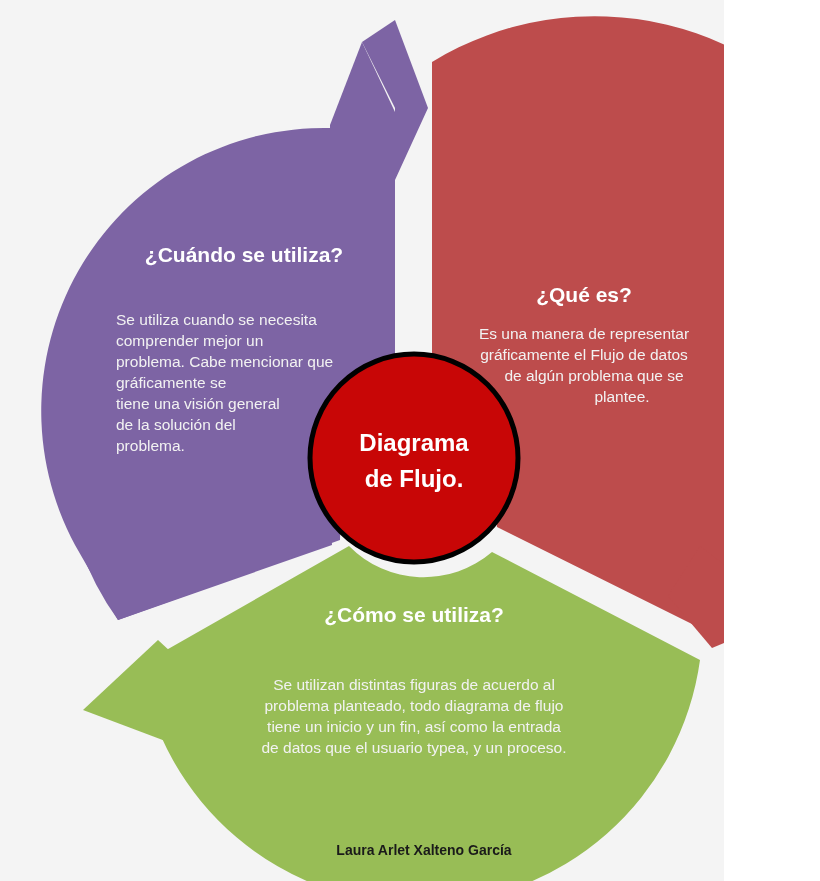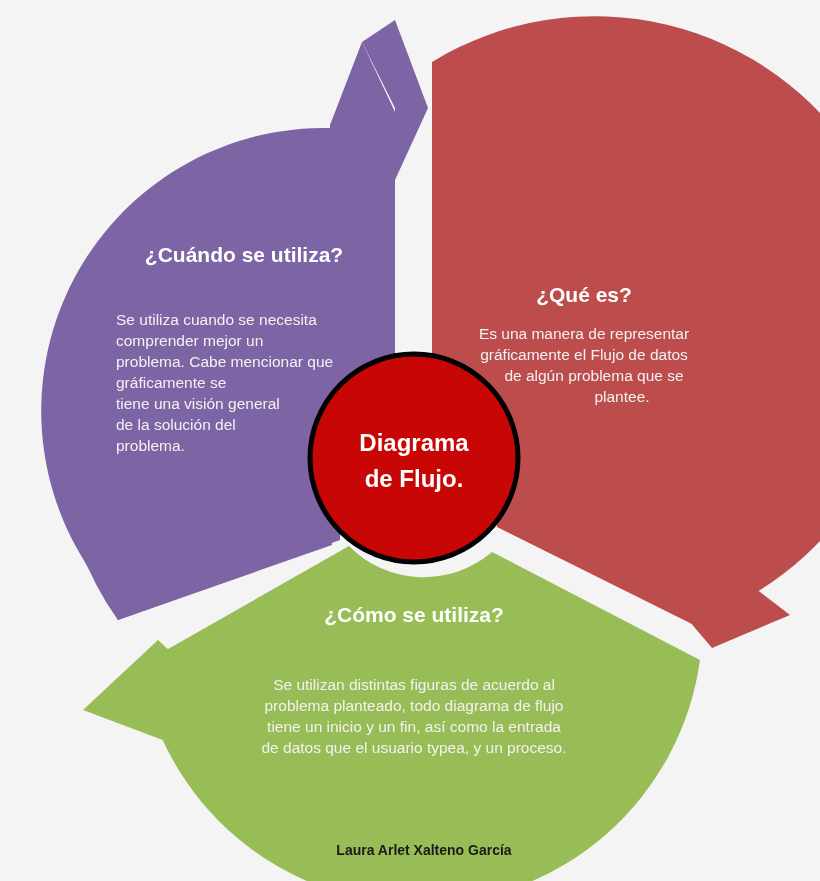--- a/index.html
+++ b/index.html
@@ -2,21 +2,21 @@
 <html><head>
 <meta charset="utf-8">
 <style>
   html, body {
     margin: 0;
     padding: 0;
     background: #ffffff;
   }
   #canvas {
     position: relative;
-    width: 820px;
+    width: 724px;
     height: 881px;
     background: #f4f4f4;
     overflow: hidden;
     font-family: "Liberation Sans", sans-serif;
     text-decoration: underline;
   }
   #diagram-svg {
     position: absolute;
     left: 0;
     top: 0;

